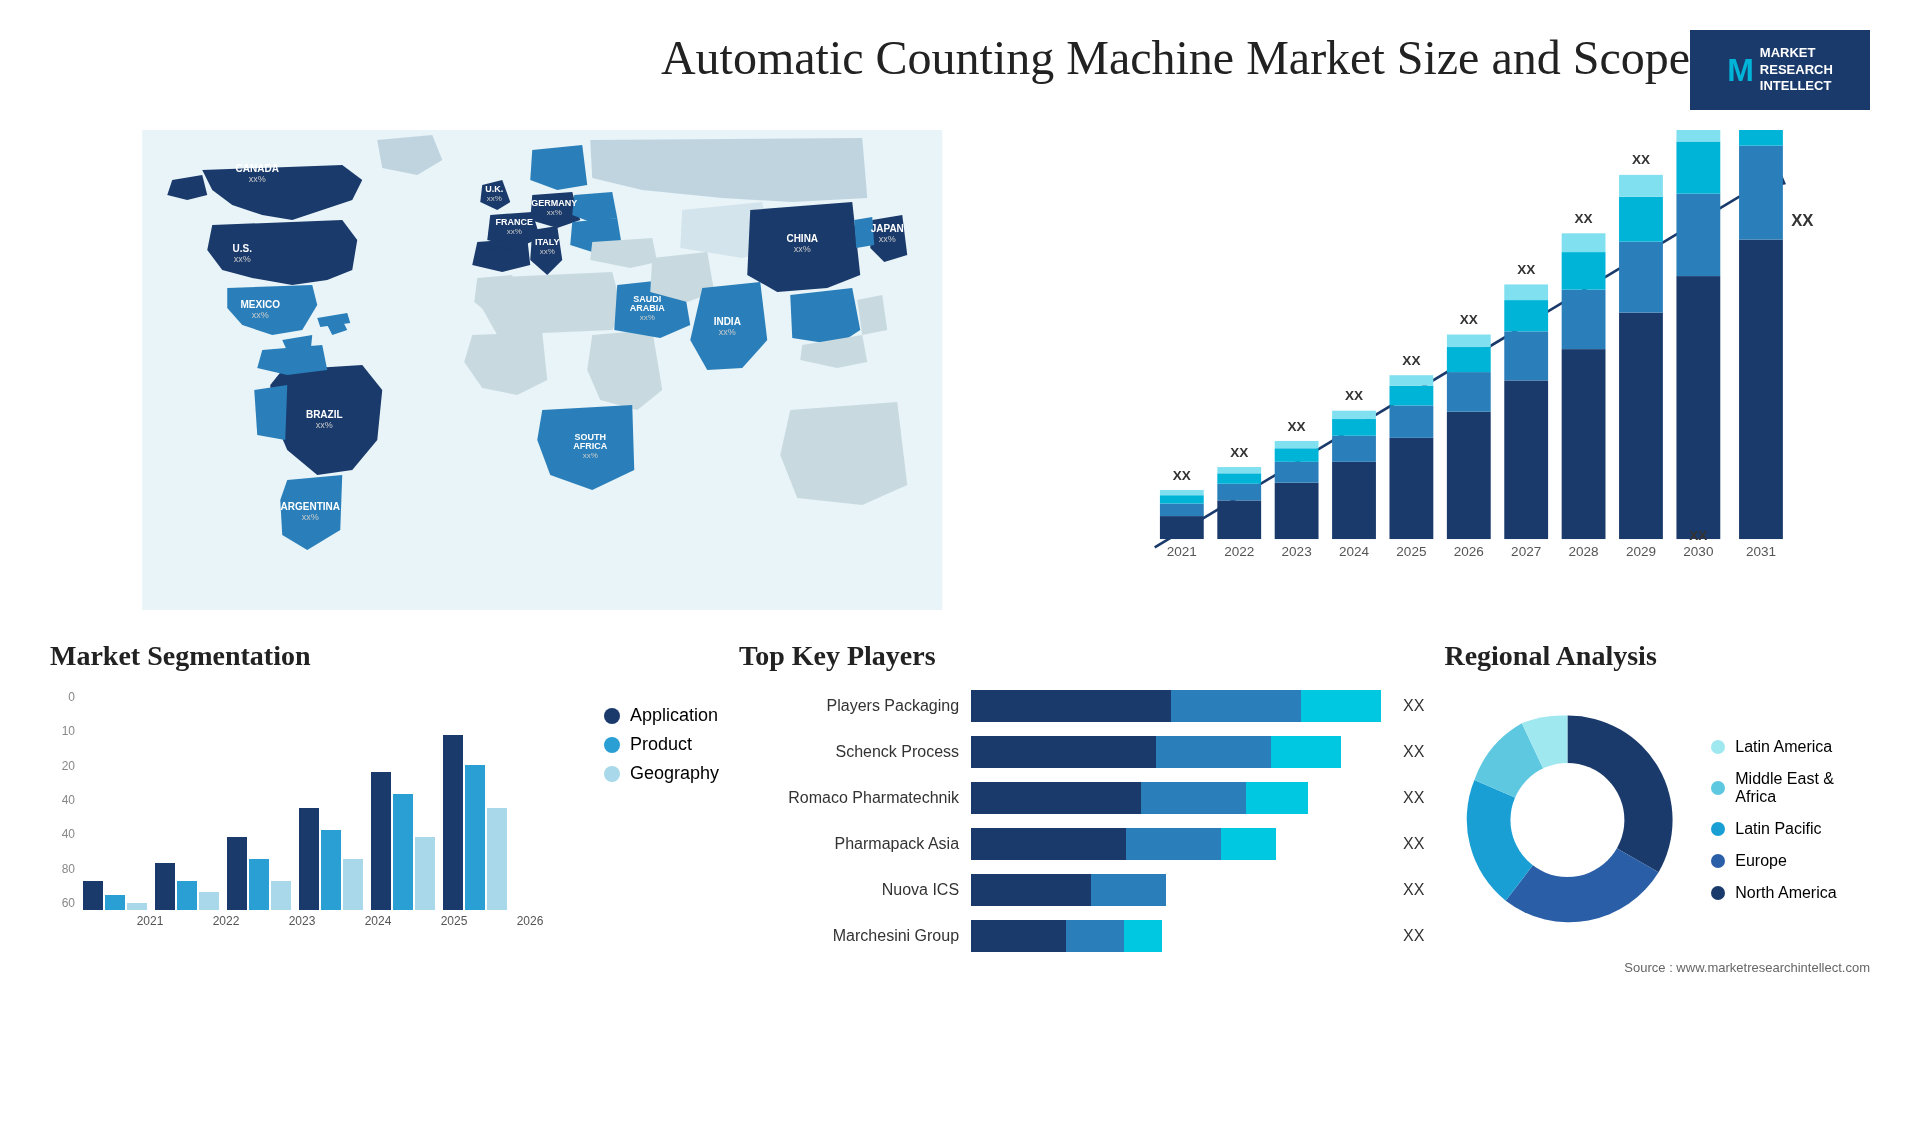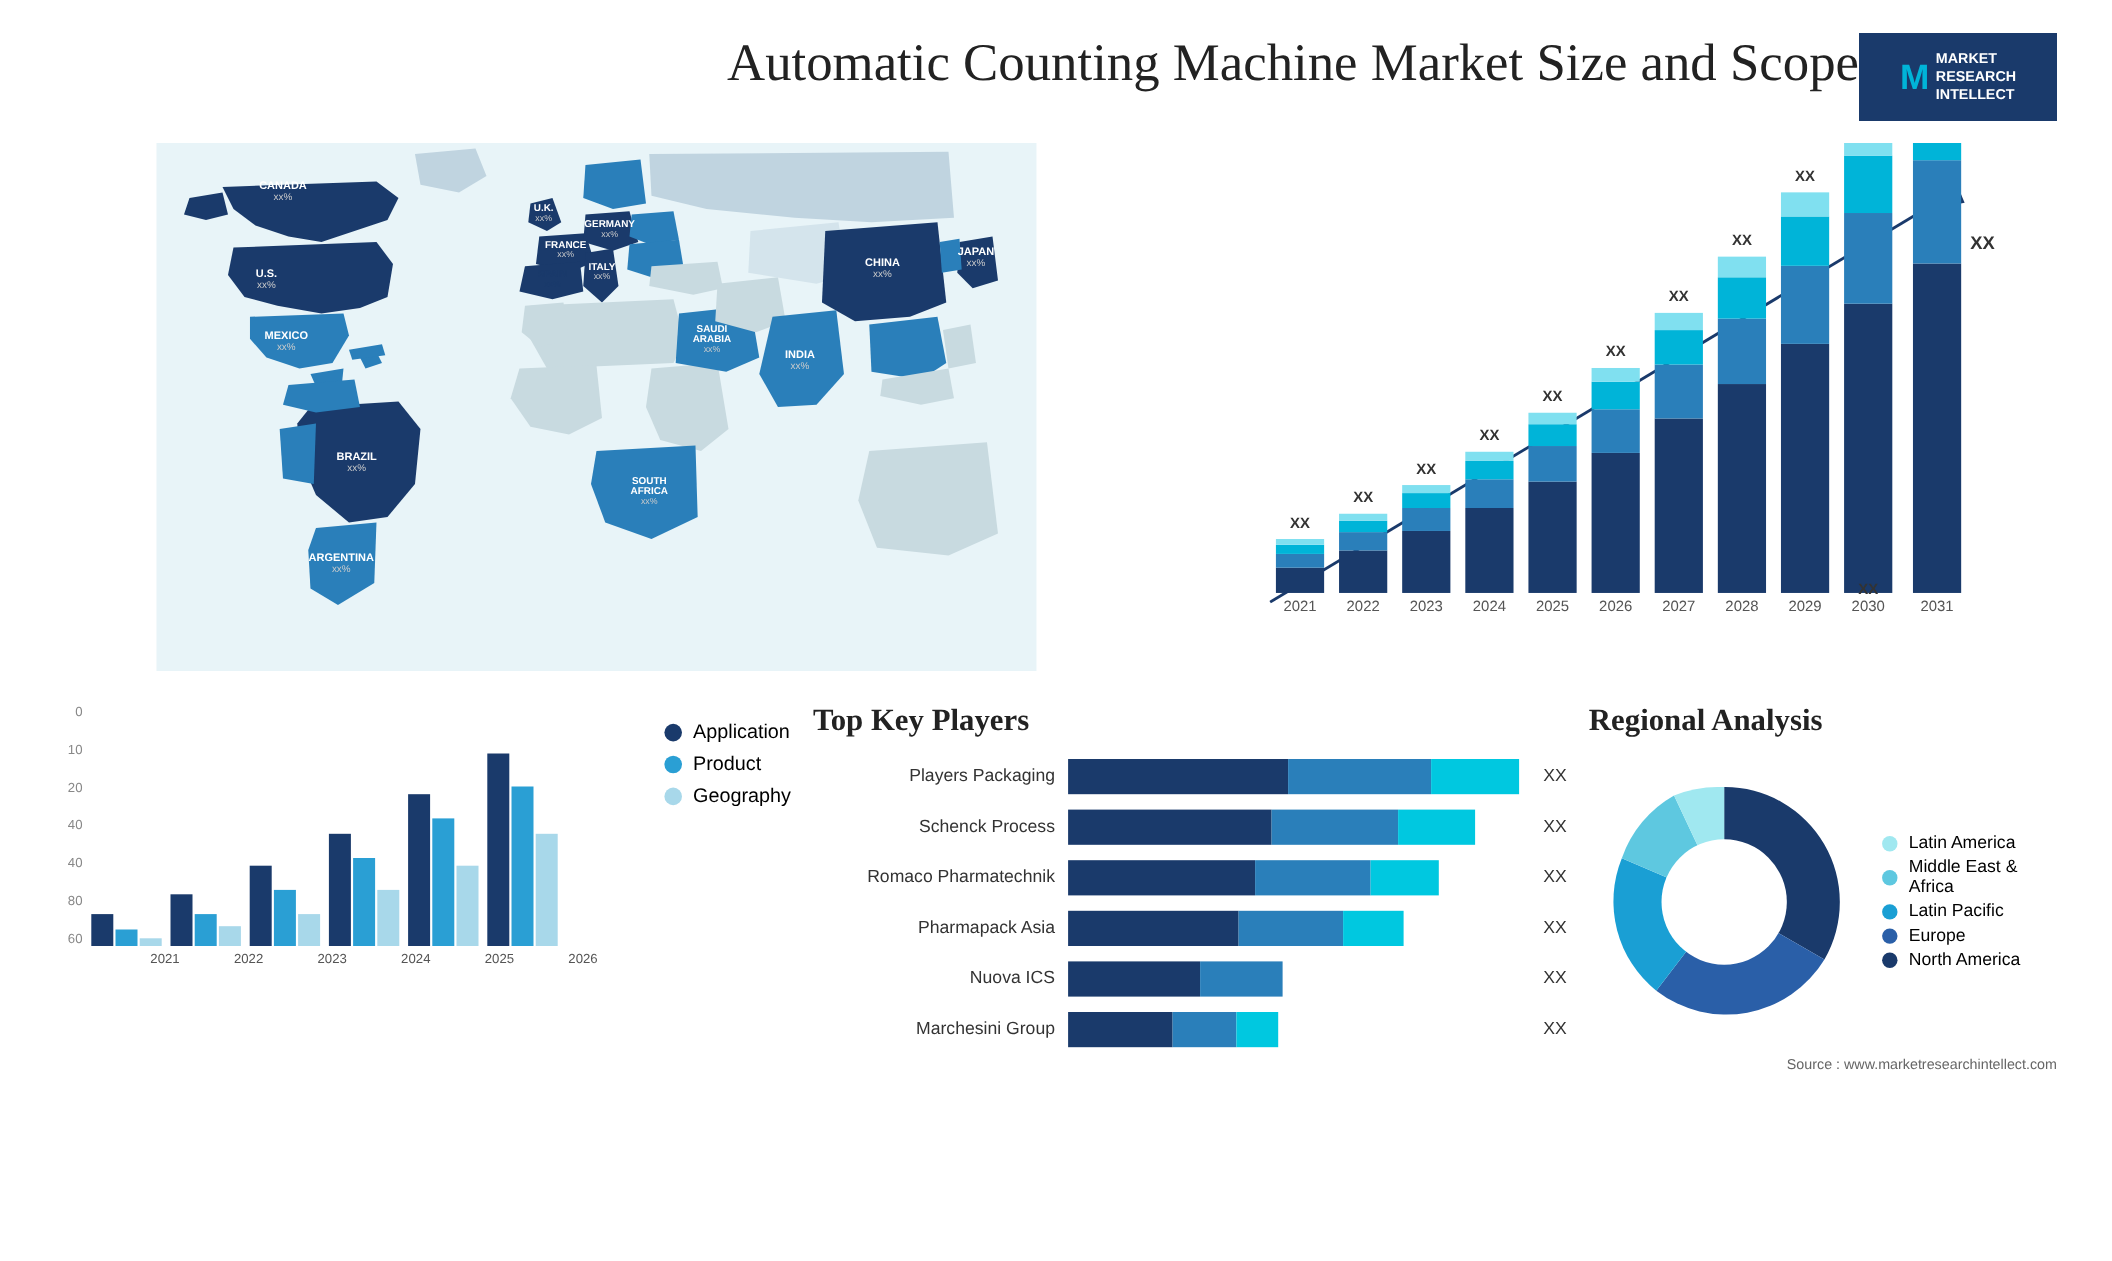--- a/index.html
+++ b/index.html
@@ -171,21 +171,21 @@
 
     
     .donut-container {
       display: flex;
       align-items: center;
       gap: 20px;
     }
     .donut-legend {
       display: flex;
       flex-direction: column;
-      gap: 4px;
+      gap: 14px;
     }
     .donut-legend-item {
       display: flex;
       align-items: center;
       gap: 10px;
       font-size: 16px;
     }
     .donut-dot {
       width: 14px;
       height: 14px;
@@ -476,20 +476,21 @@
         <text x="660" y="92" font-size="16" fill="#333" font-weight="bold">XX</text>
 
         <text x="571" y="390" font-size="13" fill="#333" text-anchor="middle" font-weight="bold" dy="-398">XX</text>
       </svg>
     </div>
   </div>
 
   <div class="bottom-section">
 
     <div class="segmentation-area">
+      <div class="section-title">Market Segmentation</div>
       <div style="display:flex;gap:20px;align-items:flex-start;">
         <div>
           <div class="seg-axis-wrapper">
             <div class="seg-axis-labels">
               <span class="seg-axis-label">60</span>
               <span class="seg-axis-label">80</span>
               <span class="seg-axis-label">40</span>
               <span class="seg-axis-label">40</span>
               <span class="seg-axis-label">20</span>
               <span class="seg-axis-label">10</span>

